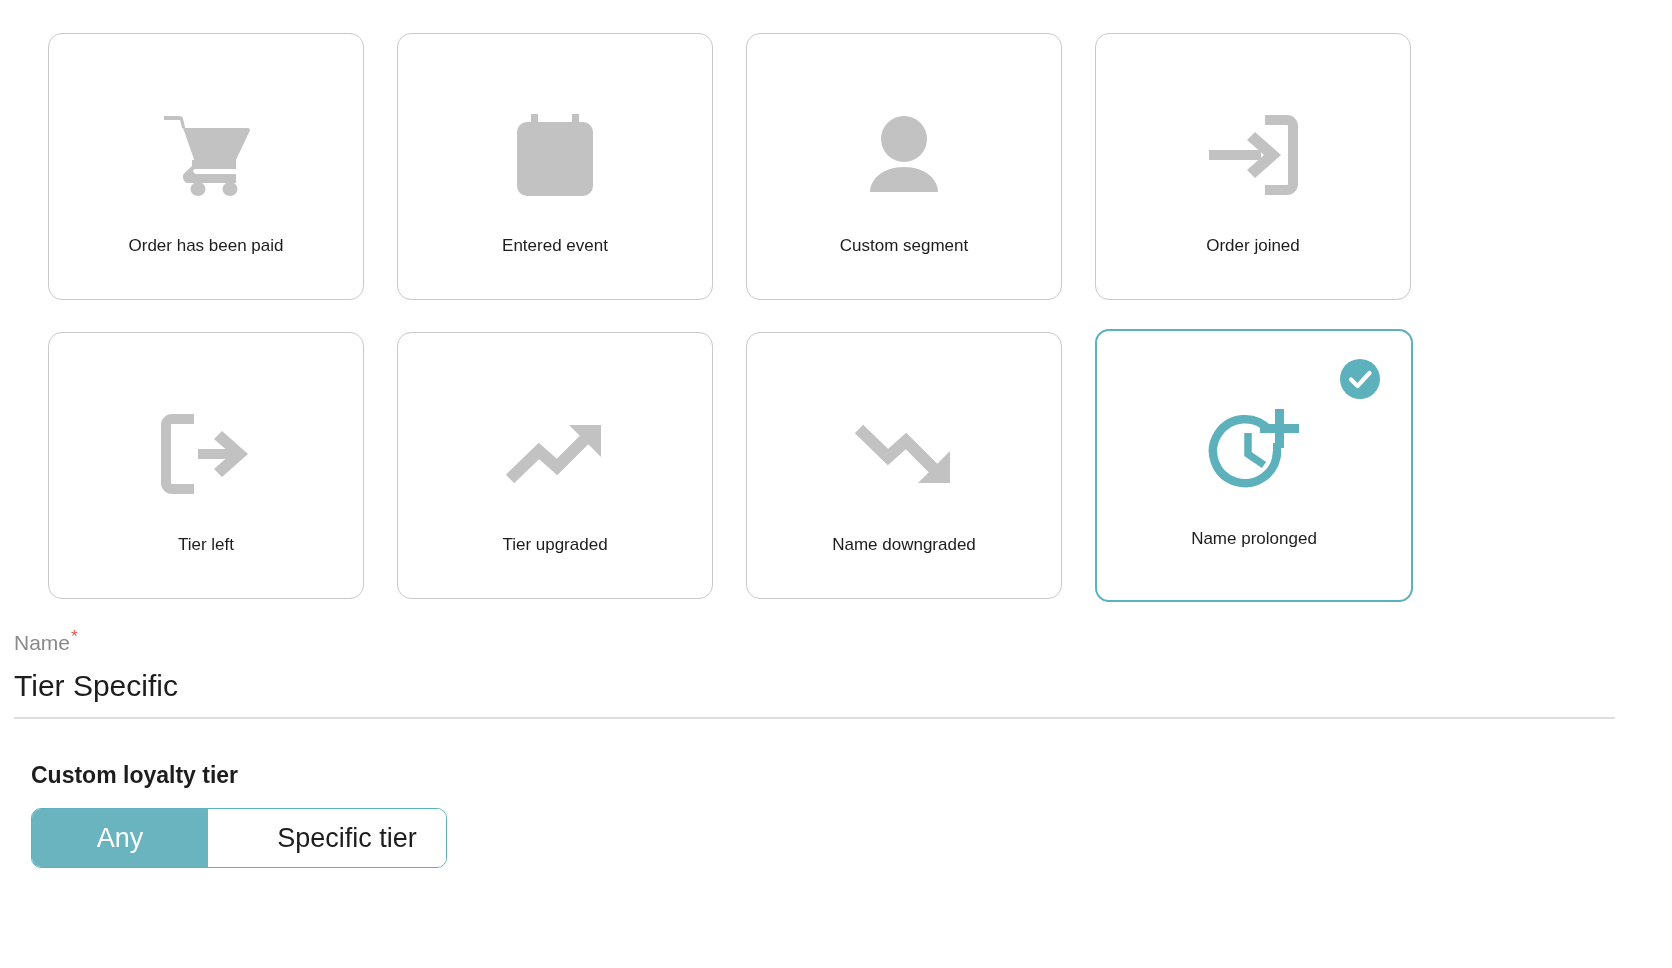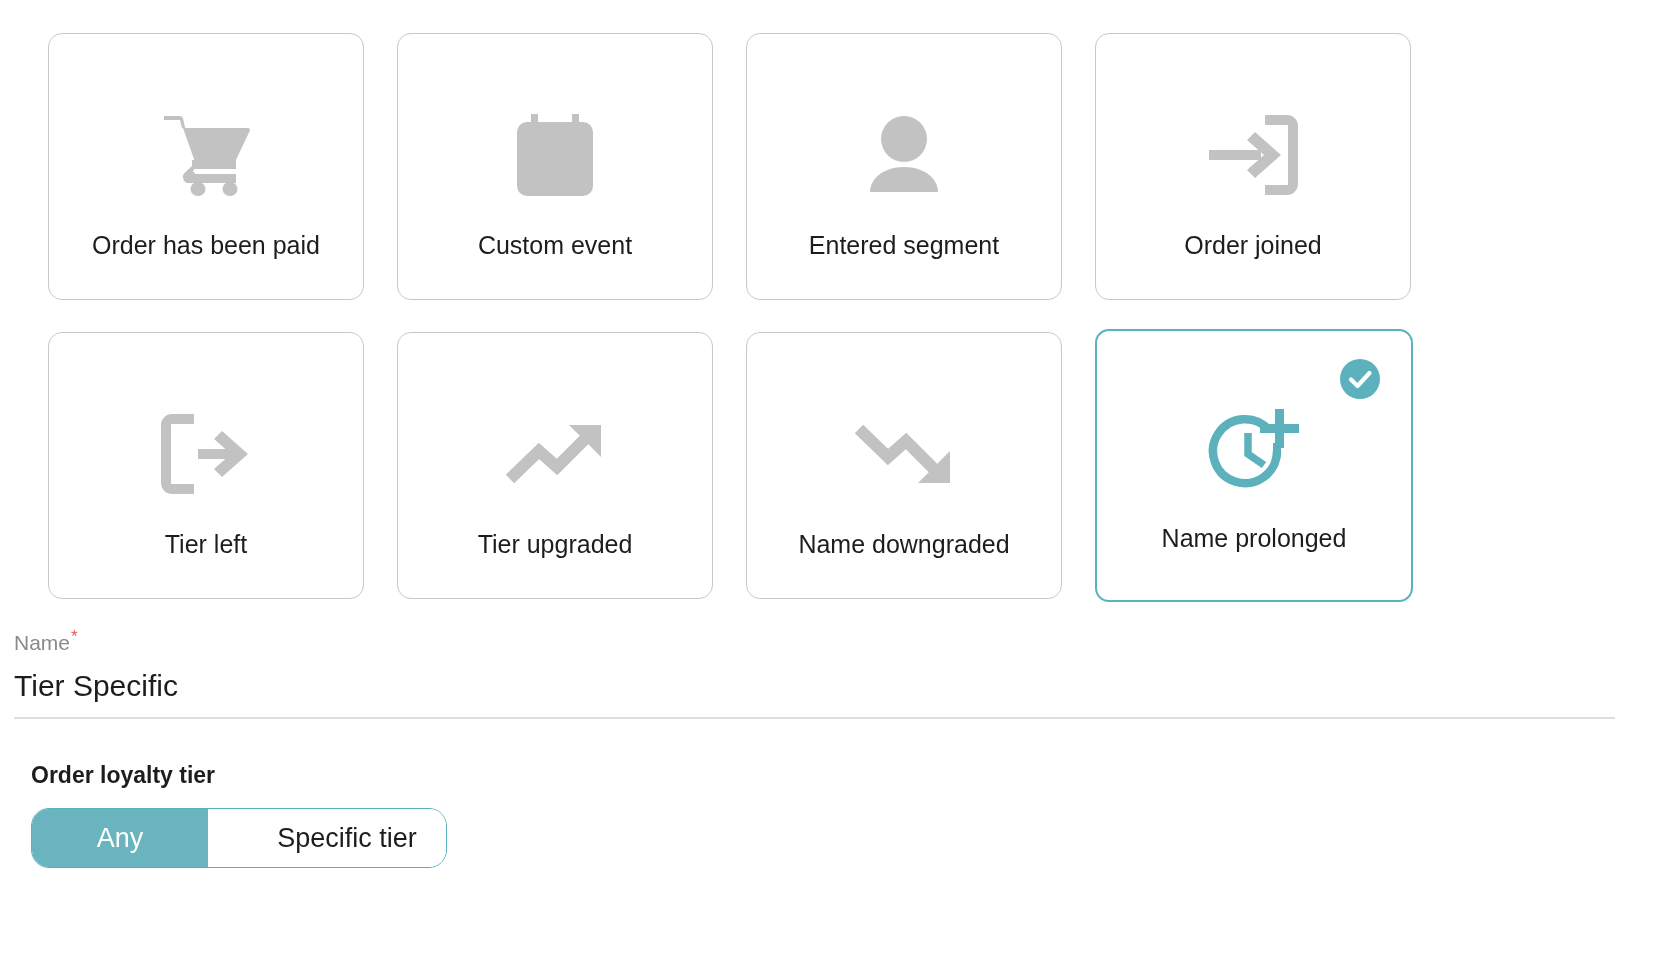--- a/index.html
+++ b/index.html
@@ -57,21 +57,21 @@
     margin-top: 78px;
     height: 86px;
     display: flex;
     align-items: center;
     justify-content: center;
   }
   .trigger-card.selected .card-icon { margin-top: 76px; }
 
   .card-label {
     margin-top: 34px;
-    font-size: 25px;
+    font-size: 17px;
     line-height: 27px;
     color: #1d1d1d;
     text-align: left;
     font-family: "Liberation Sans", sans-serif;
   }
   .trigger-card.selected .card-label { margin-top: 32px; }
 
   .check-badge {
     position: absolute;
     top: 28px;
@@ -123,21 +123,21 @@
     font-size: 23px;
     line-height: 27px;
     color: #1d1d1d;
     font-weight: bold;
     font-family: "Liberation Sans", sans-serif;
   }
   .segmented {
     margin-top: 19px;
     display: inline-flex;
     border: 1px solid #5cb1bd;
-    border-radius: 18px;
+    border-radius: 10px;
     overflow: hidden;
     height: 58px;
   }
   .seg-btn {
     box-sizing: border-box;
     display: flex;
     align-items: center;
     justify-content: center;
     height: 100%;
     font-size: 27px;
@@ -177,31 +177,31 @@
     <div class="trigger-card">
       <div class="card-icon">
         <svg width="76" height="82" viewBox="0 0 76 82" xmlns="http://www.w3.org/2000/svg">
           <rect x="14" y="0" width="7" height="16" fill="#c2c2c2"></rect>
           <rect x="55" y="0" width="7" height="16" fill="#c2c2c2"></rect>
           <path fill="#c2c2c2" d="M10 8 h56 a10 10 0 0 1 10 10 v54 a10 10 0 0 1 -10 10 H10 A10 10 0 0 1 0 72 V18 A10 10 0 0 1 10 8 Z
                                    M8 30 h60 v42 H8 Z"></path>
           <rect x="38" y="42" width="22" height="22" fill="#c2c2c2"></rect>
         </svg>
       </div>
-      <div class="card-label">Custom event</div>
+      <div class="card-label">Entered event</div>
     </div>
 
     <div class="trigger-card">
       <div class="card-icon">
         <svg width="82" height="80" viewBox="0 0 82 80" xmlns="http://www.w3.org/2000/svg">
           <circle cx="41" cy="24" r="23" fill="#c2c2c2"></circle>
           <path fill="#c2c2c2" d="M41 52 c22 0 34 13 34 25 H7 C7 65 19 52 41 52 Z"></path>
         </svg>
       </div>
-      <div class="card-label">Entered segment</div>
+      <div class="card-label">Custom segment</div>
     </div>
 
     <div class="trigger-card">
       <div class="card-icon">
         <svg width="92" height="82" viewBox="0 0 92 82" xmlns="http://www.w3.org/2000/svg">
           <path fill="none" stroke="#c2c2c2" stroke-width="10" d="M58 6 H80 a6 6 0 0 1 6 6 V70 a6 6 0 0 1 -6 6 H58"></path>
           <rect x="2" y="36" width="52" height="10" fill="#c2c2c2"></rect>
           <path fill="#c2c2c2" d="M48 18 l26 23 l-26 23 l-8 -8 l17 -15 l-17 -15 Z"></path>
         </svg>
       </div>
@@ -267,18 +267,18 @@
 
 <div id="name-field">
   <div class="field-label">
     <span>Name</span><span class="required-star">*</span>
   </div>
   <div class="field-value" placeholder="Name">Tier Specific</div>
   <div class="field-underline"></div>
 </div>
 
 <div id="loyalty-section">
-  <div class="section-title">Order loyalty tier</div>
+  <div class="section-title">Custom loyalty tier</div>
   <div class="segmented">
     <div class="seg-btn seg-any active">Any</div>
     <div class="seg-btn seg-specific">Specific tier</div>
   </div>
 </div>
 
 </body></html>

